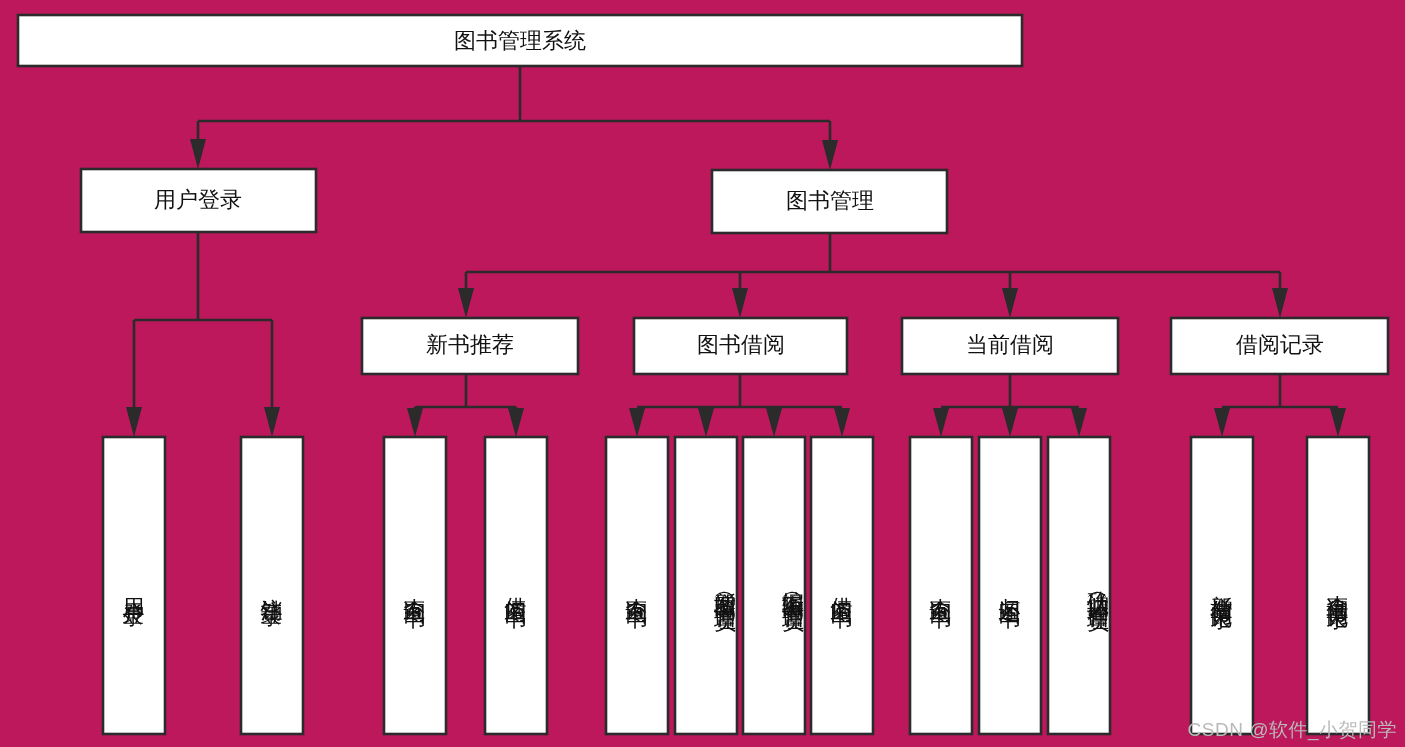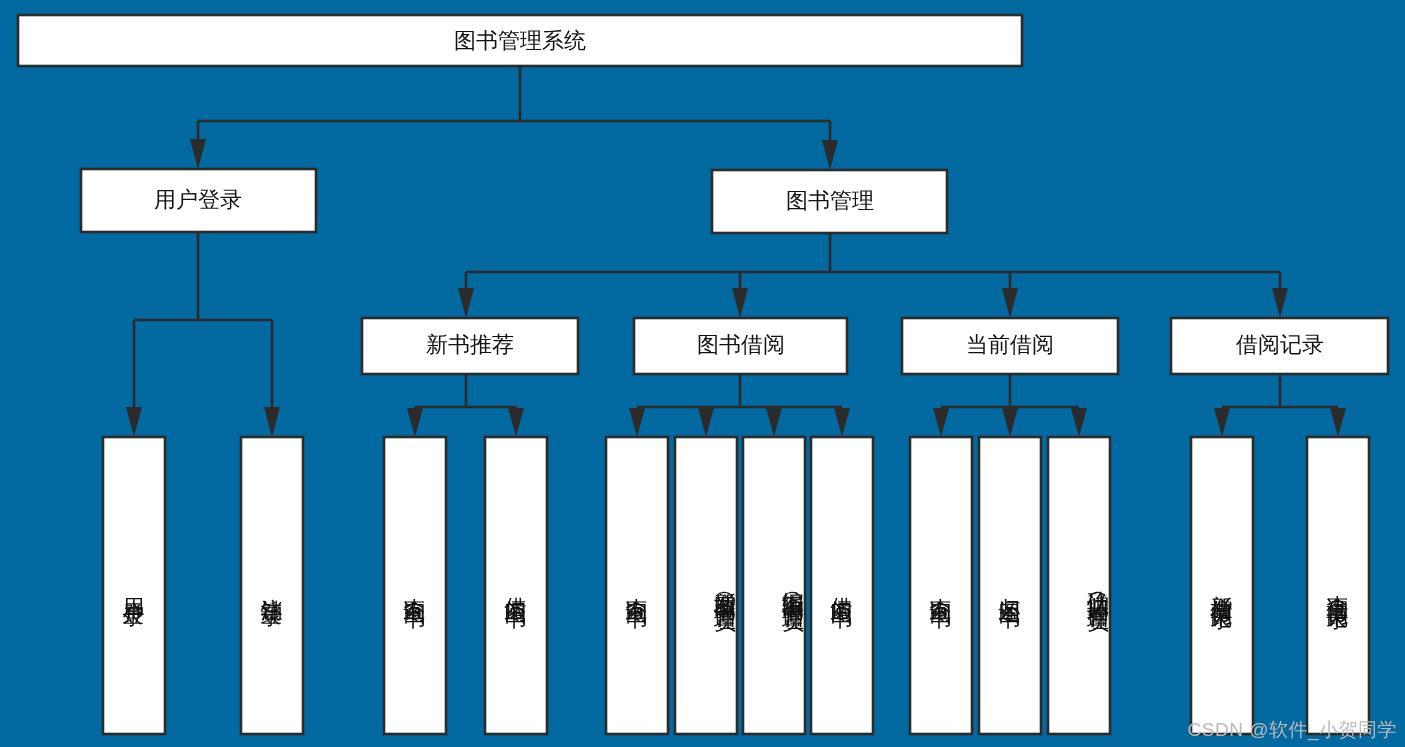--- a/index.html
+++ b/index.html
@@ -11,21 +11,21 @@
     width: 1405px;
     height: 747px;
     overflow: hidden;
     font-family: "Liberation Sans", "DejaVu Sans", sans-serif;
     position: relative;
   }
   #diagram-root {
     position: relative;
     width: 1405px;
     height: 747px;
-    background: #0369a1;
+    background: #be185d;
   }
   svg#diagram-svg {
     position: absolute;
     left: 0;
     top: 0;
     width: 1405px;
     height: 747px;
     display: block;
   }
   .node-box {

